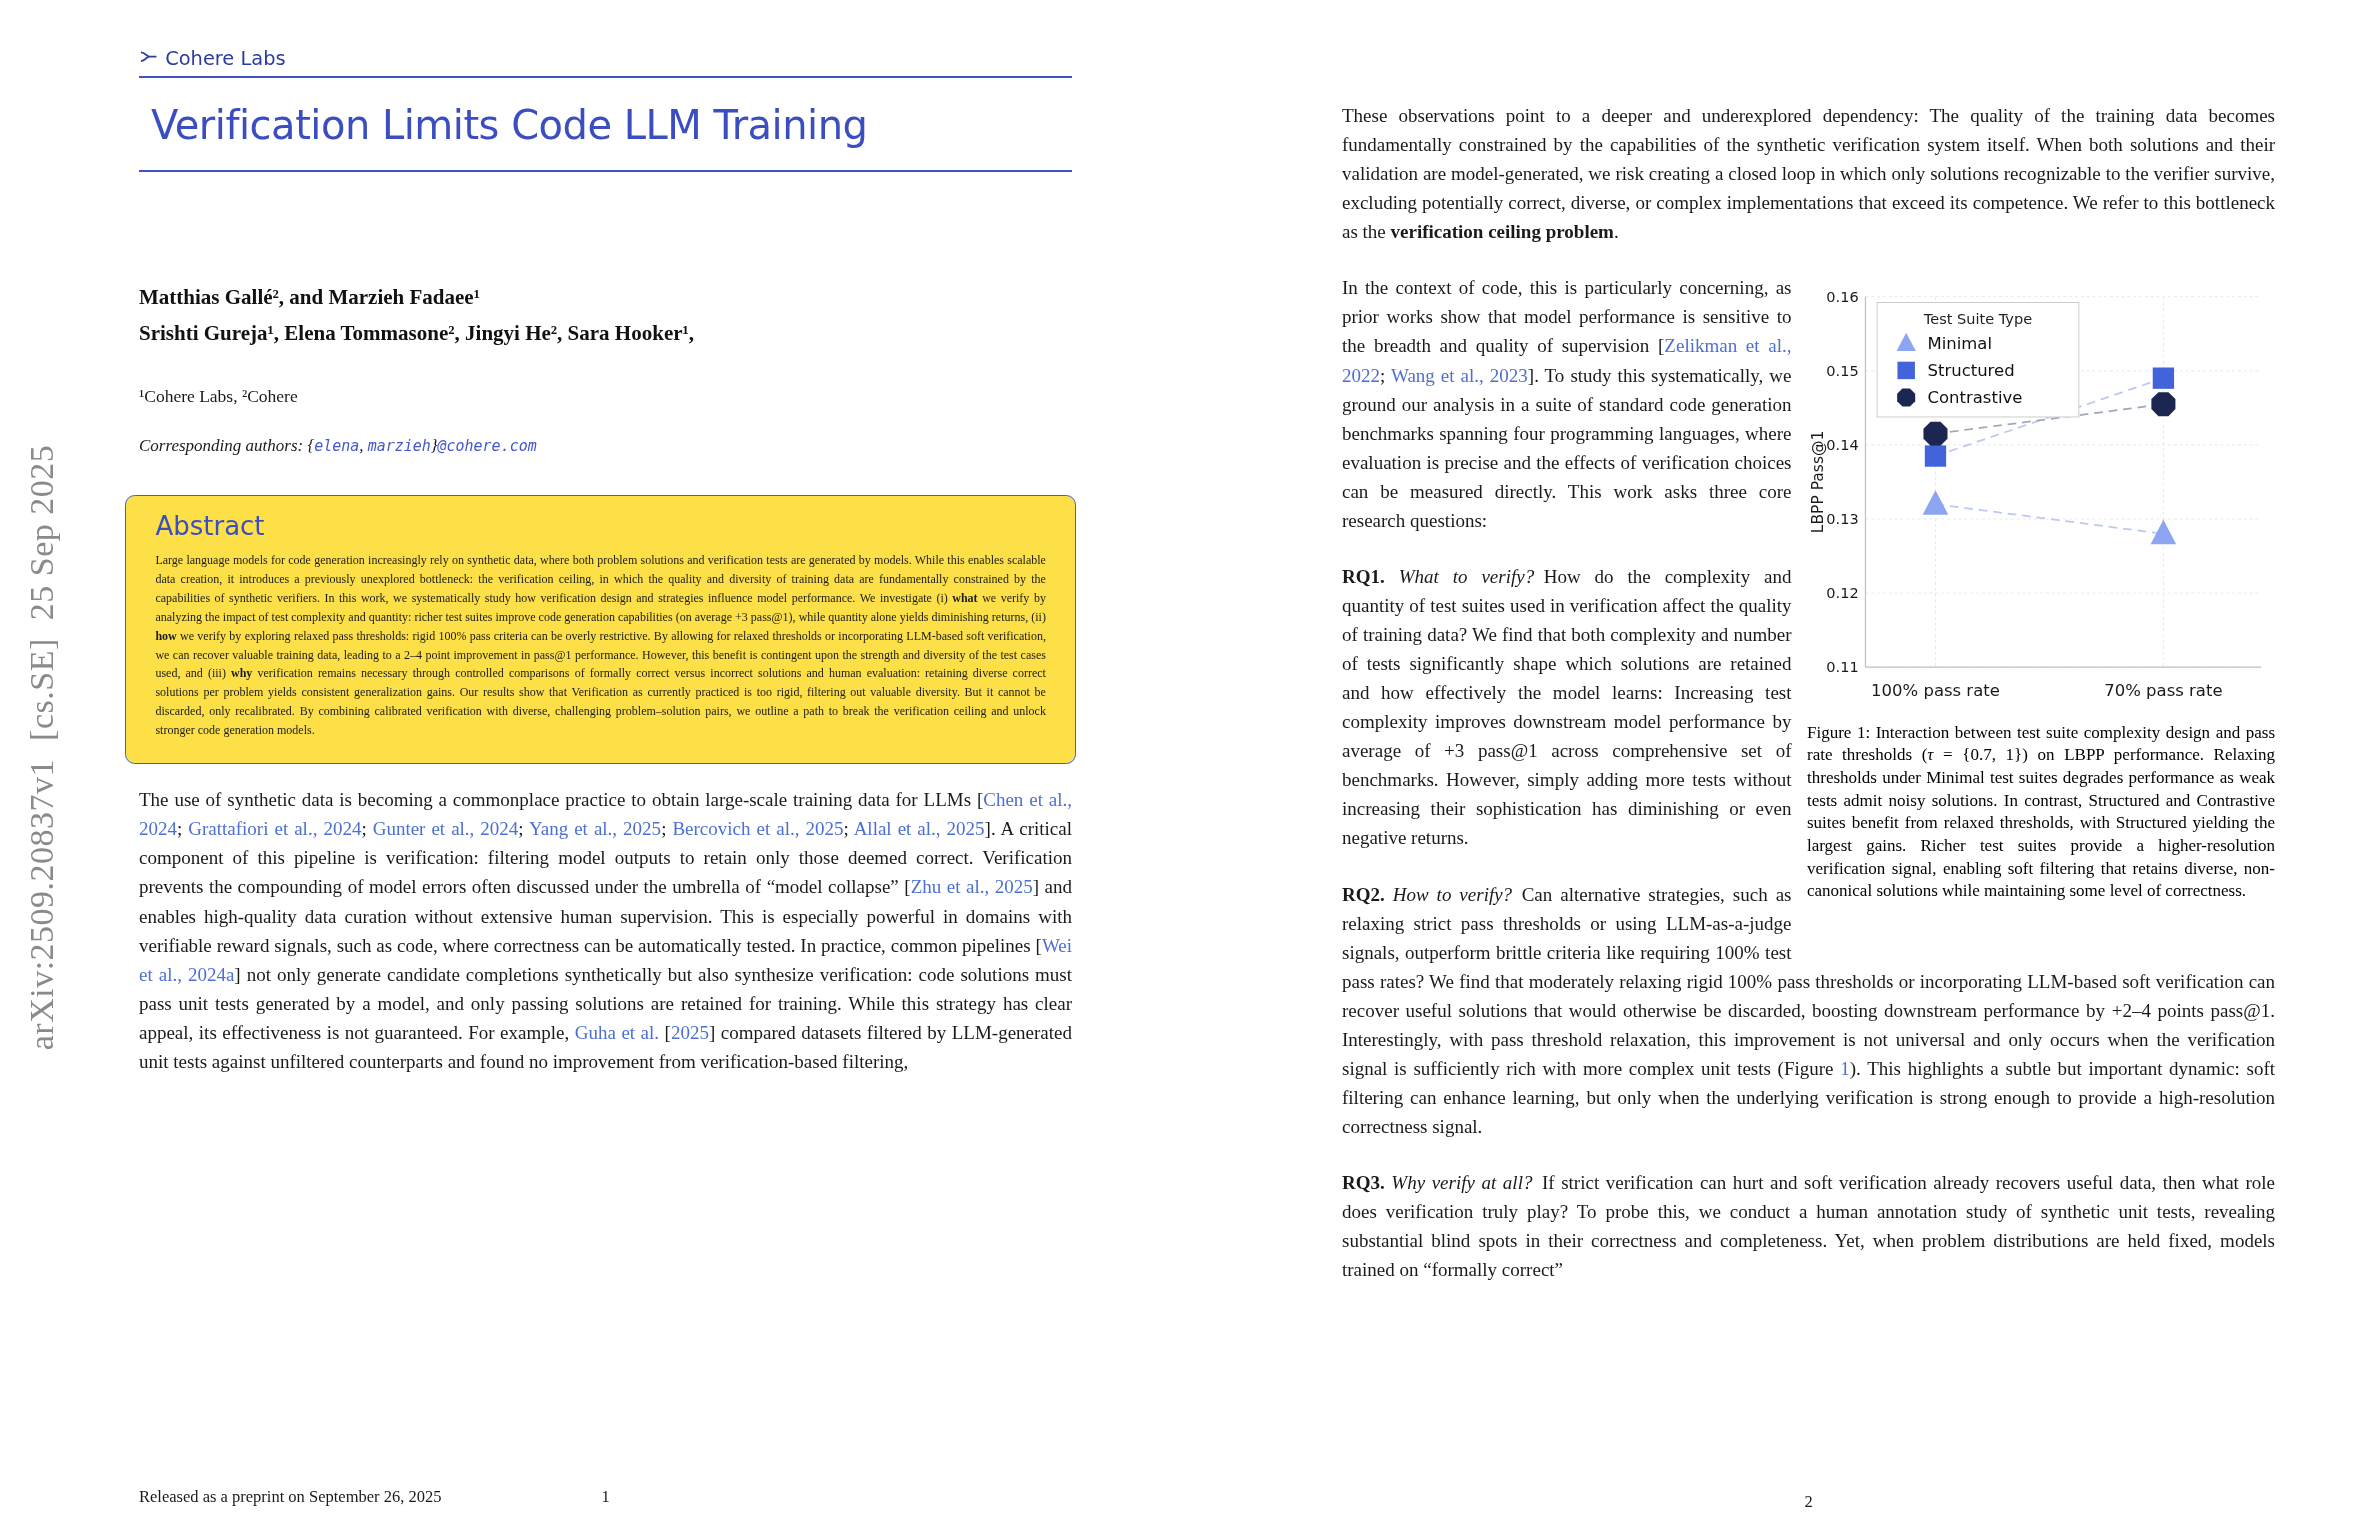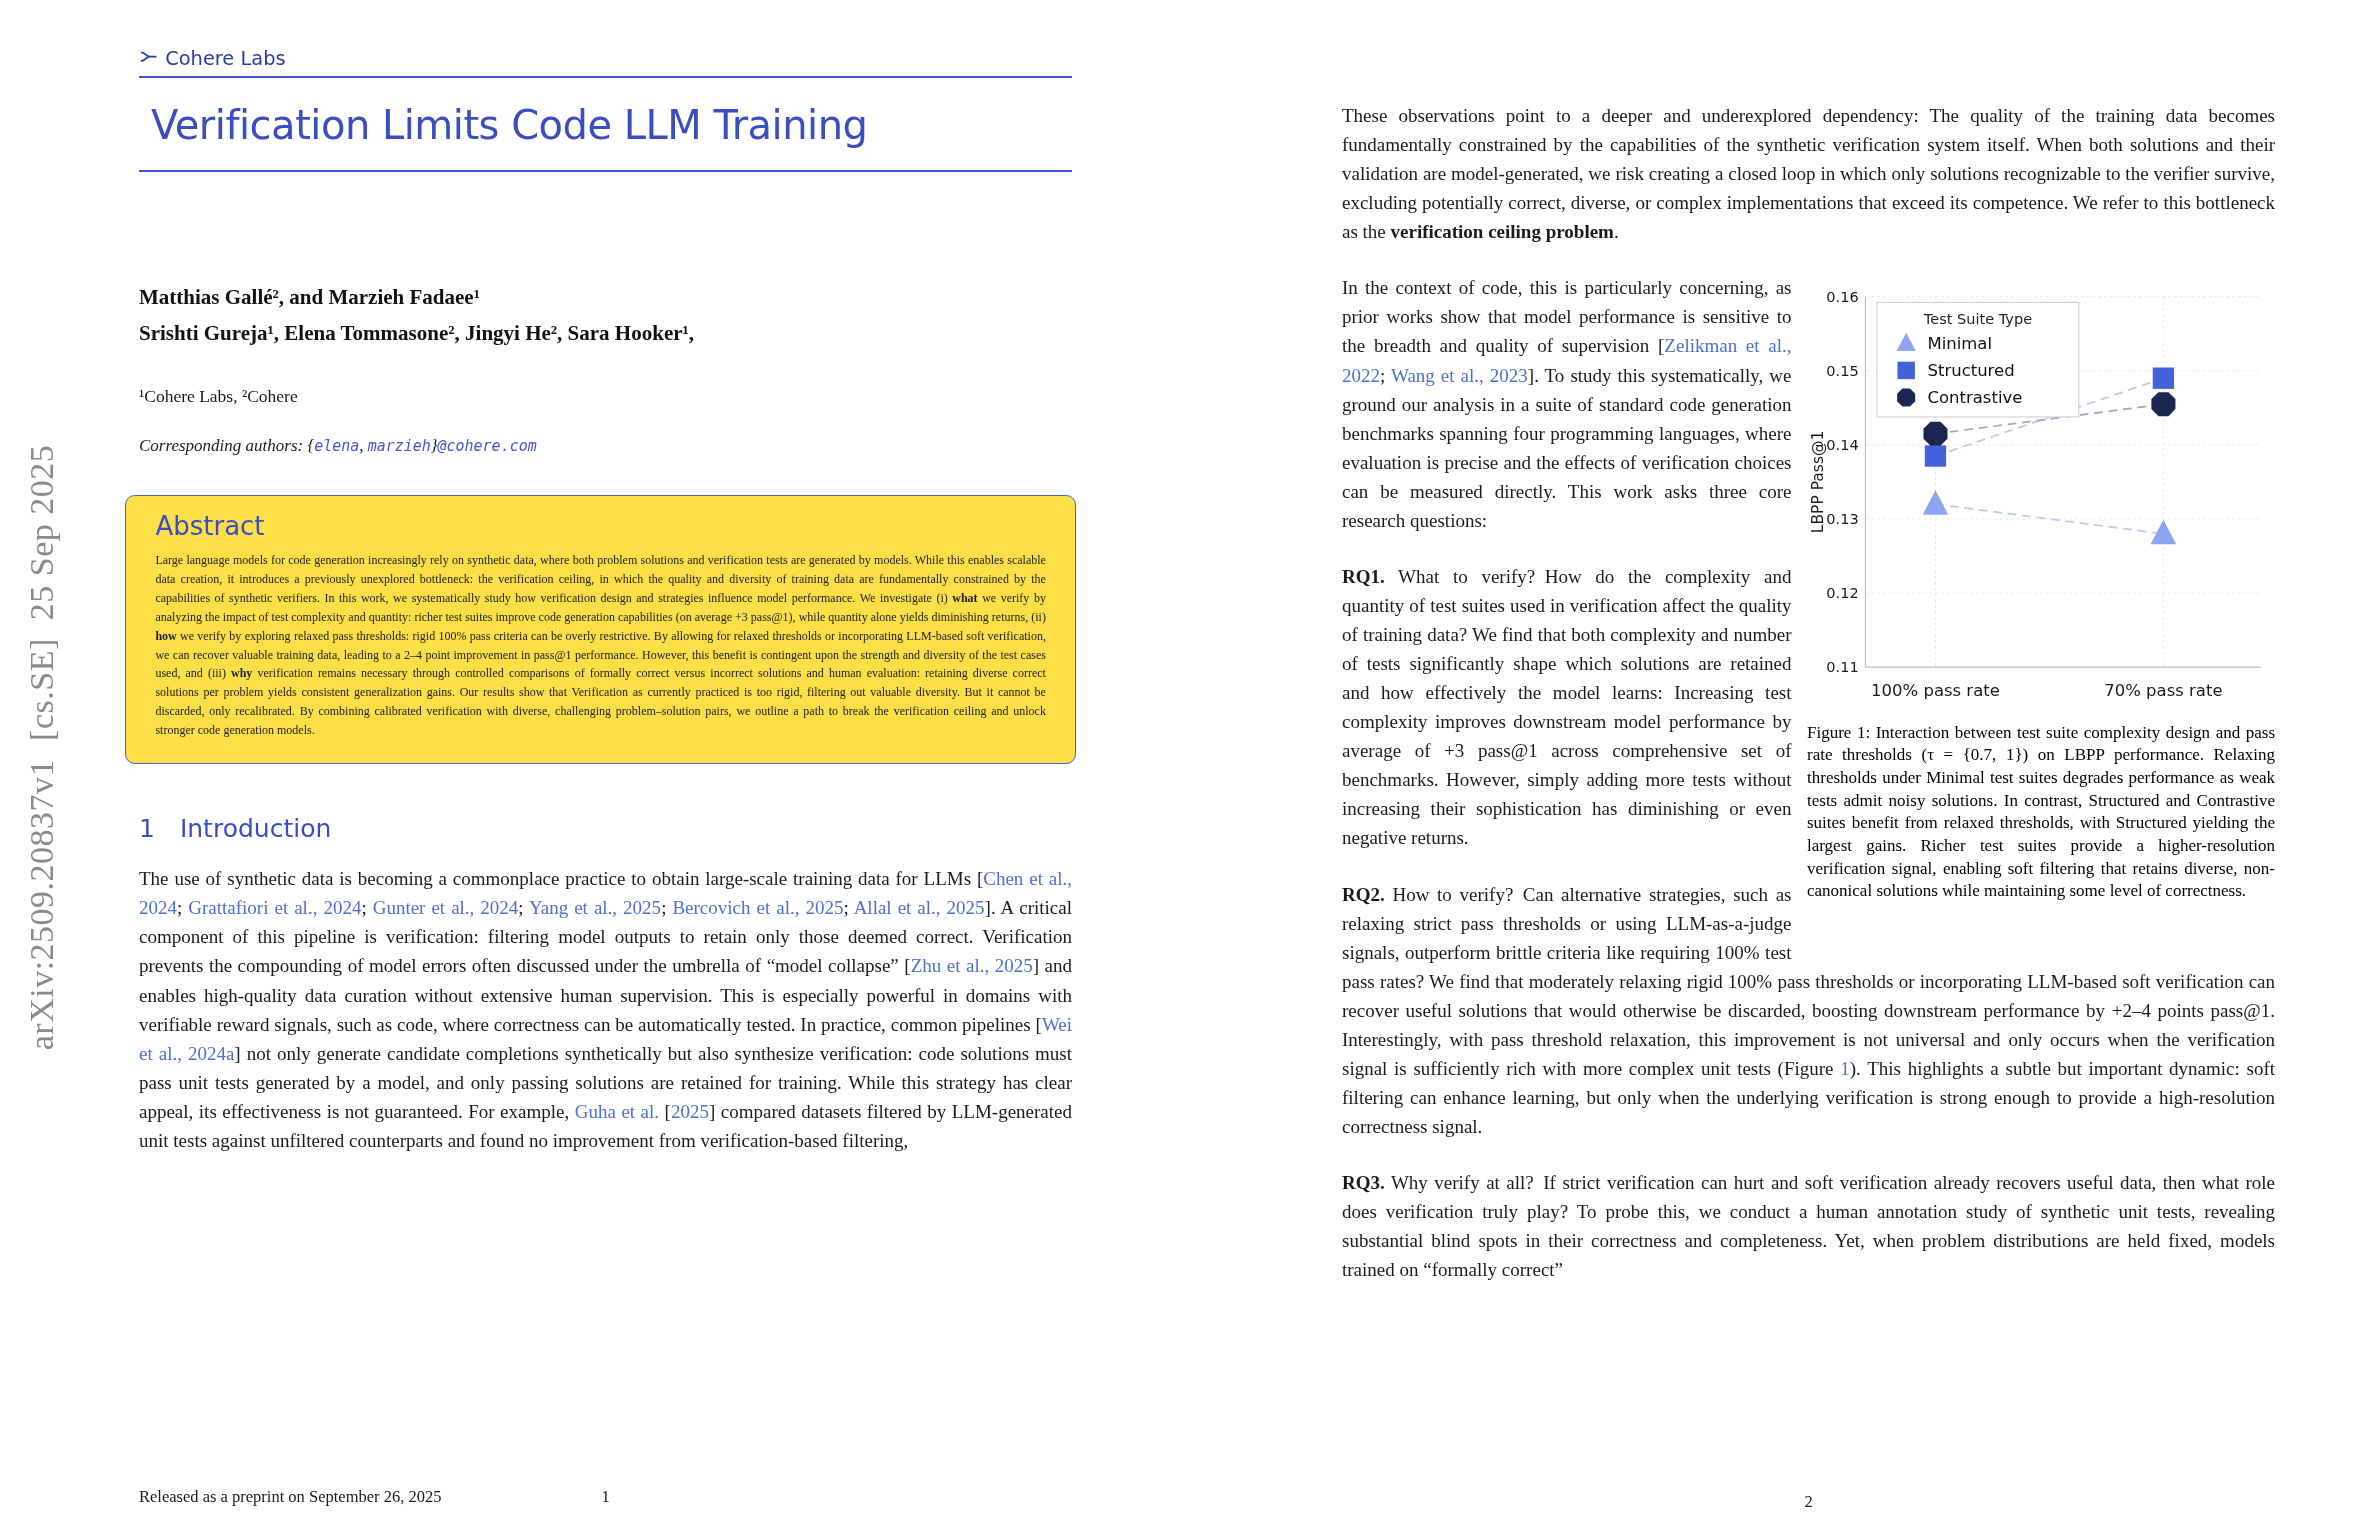--- a/index.html
+++ b/index.html
@@ -38,21 +38,21 @@
   .abstract-title{font-family:"DejaVu Sans", sans-serif;font-size:26px;color:#3b4ec1;}
   .abstract-body{margin-top:9.7px;font-size:12px;line-height:1.575;text-align:justify;color:#1a1a1a;}
   
   h2.sechead{margin:50px 0 0 0;font-family:"DejaVu Sans", sans-serif;font-weight:400;
     font-size:25px;color:#3b4ec1;}
   .secnum{margin-right:25px;}
   .body-text{margin-top:21.3px;font-size:19px;line-height:1.53;text-align:justify;}
   .para{margin:0 0 27px 0;font-size:19px;line-height:1.53;text-align:justify;}
   
   .seg-b{font-weight:bold;}
-  .seg-i{}
+  .seg-i{font-style:italic;}
   .seg-l{color:#4e6fd2;}
   .seg-m{font-family:"DejaVu Sans Mono", monospace;color:#4356cc;font-size:0.88em;}
   
   .fig-float{float:right;width:468px;margin:13.6px 0 60px 15.5px;}
   .fig-caption{margin-top:11.6px;font-size:17px;line-height:1.335;text-align:justify;color:#000000;}
   
   .ytick{font-family:"DejaVu Sans", sans-serif;font-size:15px;text-anchor:end;fill:#1a1a1a;}
   .xtick{font-family:"DejaVu Sans", sans-serif;font-size:17px;text-anchor:middle;fill:#1a1a1a;}
   .ylab{font-family:"DejaVu Sans", sans-serif;font-size:16px;text-anchor:middle;fill:#1a1a1a;}
   .ltitle{font-family:"DejaVu Sans", sans-serif;font-size:15px;text-anchor:middle;fill:#222;}
@@ -93,23 +93,20 @@
 
   <div class="affil">¹Cohere Labs,  ²Cohere</div>
 
   <div class="corresp">Corresponding authors: {<span class="seg-m">elena</span>, <span class="seg-m">marzieh</span>}<span class="seg-m">@cohere.com</span></div>
 
   <div class="abstract-box">
     <div class="abstract-title">Abstract</div>
     <div class="abstract-body">Large language models for code generation increasingly rely on synthetic data, where both problem solutions and verification tests are generated by models. While this enables scalable data creation, it introduces a previously unexplored bottleneck: the verification ceiling, in which the quality and diversity of training data are fundamentally constrained by the capabilities of synthetic verifiers. In this work, we systematically study how verification design and strategies influence model performance. We investigate (i) <span class="seg-b">what</span> we verify by analyzing the impact of test complexity and quantity: richer test suites improve code generation capabilities (on average +3 pass@1), while quantity alone yields diminishing returns, (ii) <span class="seg-b">how</span> we verify by exploring relaxed pass thresholds: rigid 100% pass criteria can be overly restrictive. By allowing for relaxed thresholds or incorporating LLM-based soft verification, we can recover valuable training data, leading to a 2–4 point improvement in pass@1 performance. However, this benefit is contingent upon the strength and diversity of the test cases used, and (iii) <span class="seg-b">why</span> verification remains necessary through controlled comparisons of formally correct versus incorrect solutions and human evaluation: retaining diverse correct solutions per problem yields consistent generalization gains. Our results show that Verification as currently practiced is too rigid, filtering out valuable diversity. But it cannot be discarded, only recalibrated. By combining calibrated verification with diverse, challenging problem–solution pairs, we outline a path to break the verification ceiling and unlock stronger code generation models.</div>
   </div>
 
-  <h2 class="sechead">
-    <span class="secnum">1</span><span>Introduction</span>
-  </h2>
 
   <div class="body-text">The use of synthetic data is becoming a commonplace practice to obtain large-scale training data for LLMs [<span class="seg-l">Chen et al., 2024</span>; <span class="seg-l">Grattafiori et al., 2024</span>; <span class="seg-l">Gunter et al., 2024</span>; <span class="seg-l">Yang et al., 2025</span>; <span class="seg-l">Bercovich et al., 2025</span>; <span class="seg-l">Allal et al., 2025</span>]. A critical component of this pipeline is verification: filtering model outputs to retain only those deemed correct. Verification prevents the compounding of model errors often discussed under the umbrella of “model collapse” [<span class="seg-l">Zhu et al., 2025</span>] and enables high-quality data curation without extensive human supervision. This is especially powerful in domains with verifiable reward signals, such as code, where correctness can be automatically tested. In practice, common pipelines [<span class="seg-l">Wei et al., 2024a</span>] not only generate candidate completions synthetically but also synthesize verification: code solutions must pass unit tests generated by a model, and only passing solutions are retained for training. While this strategy has clear appeal, its effectiveness is not guaranteed. For example, <span class="seg-l">Guha et al.</span> [<span class="seg-l">2025</span>] compared datasets filtered by LLM-generated unit tests against unfiltered counterparts and found no improvement from verification-based filtering,</div>
 
 </div>
 
 <div class="footer1">
   <span>Released as a preprint on September 26, 2025</span>
   <span class="pagenum">1</span>
 </div>
 

